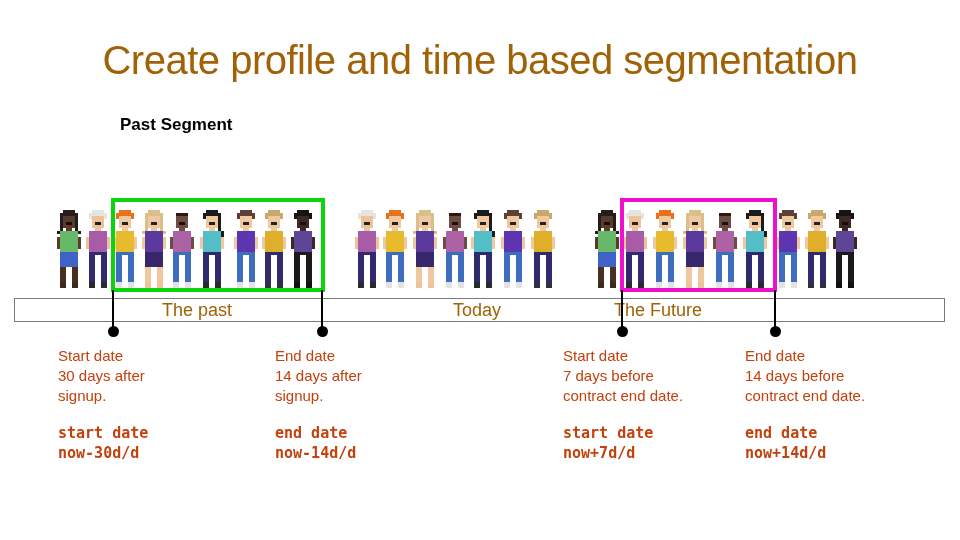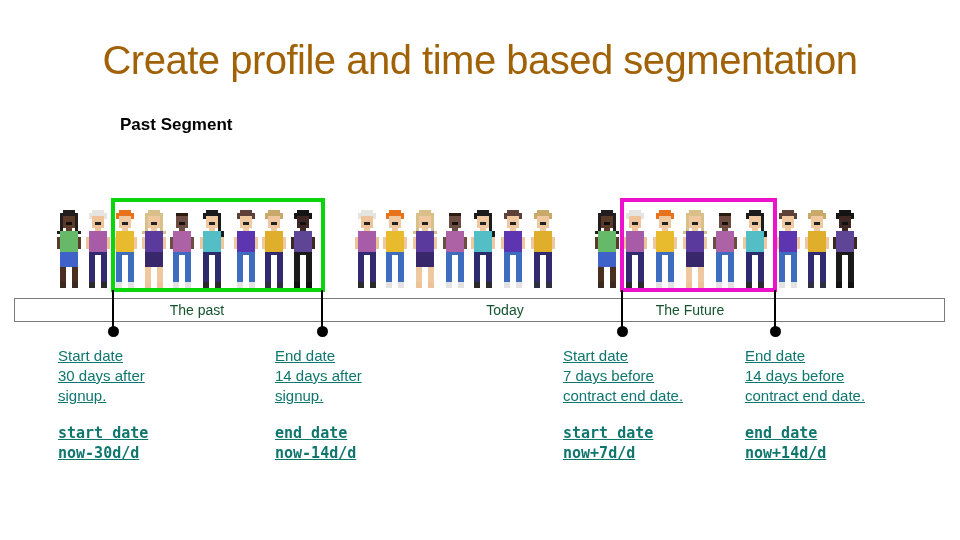--- a/index.html
+++ b/index.html
@@ -11,25 +11,25 @@
   #past-seg{left:120px;top:114px;}
   #future-seg{left:602px;top:112px;}
   .seg-heading{font-weight:bold;font-size:17px;}
   .seg-desc{white-space:pre-line;}
   #people-row{position:absolute;left:0;top:210px;width:960px;height:78px;}
   .box{position:absolute;top:198px;height:94px;box-sizing:border-box;border:4px solid #000;background:transparent;}
   #past-box{left:111px;width:214px;}
   #future-box{left:620px;width:157px;}
   .timeline{position:absolute;left:14px;top:298px;width:931px;height:24px;
             border:1px solid #7a7a7a;box-sizing:border-box;background:#fff;}
-  .tl-label{position:absolute;top:299px;height:22px;line-height:22px;font-size:14px;
-            transform:translateX(-50%);color:#14532d;white-space:nowrap;}
+  .tl-label{position:absolute;top:299px;height:22px;line-height:22px;font-size:18px;
+            transform:translateX(-50%);color:#a16207;white-space:nowrap;}
   .pin{position:absolute;top:290px;width:2px;height:40px;background:#000;}
   .pin-dot{position:absolute;top:326px;width:11px;height:11px;border-radius:50%;background:#000;}
-  .ann{position:absolute;top:346px;font-size:15px;line-height:20px;color:#0f766e;text-decoration:underline;}
+  .ann{position:absolute;top:346px;font-size:15px;line-height:20px;color:#c2410c;}
   .ann-text{white-space:pre-line;}
   .ann-code{white-space:pre;font-family:"DejaVu Sans Mono",monospace;font-weight:bold;
             font-size:15px;line-height:20px;margin-top:17px;}
   .person{position:absolute;top:0;}
 </style>
 </head>
 <body>
 
 <div class="canvas">
 
@@ -1357,22 +1357,22 @@
         <rect x="1" y="25" width="2" height="1" fill="#111111"></rect>
         <rect x="5" y="25" width="2" height="1" fill="#111111"></rect>
       </svg>
     </div>
 
   <div class="box" id="past-box" style="border-color: rgb(10, 212, 10);"></div>
   <div class="box" id="future-box" style="border-color: rgb(238, 17, 204);"></div>
 
   <div class="timeline"></div>
   <span class="tl-label" style="left:197px">The past</span>
-  <span class="tl-label" style="left:505px">Today</span>
-  <span class="tl-label" style="left:690px">The Future</span>
+  <span class="tl-label" style="left:477px">Today</span>
+  <span class="tl-label" style="left:658px">The Future</span>
 
   <div class="pin" style="left:112px"></div>
   <div class="pin-dot" style="left:108px"></div>
   <div class="pin" style="left:321px"></div>
   <div class="pin-dot" style="left:317px"></div>
   <div class="pin" style="left:621px"></div>
   <div class="pin-dot" style="left:617px"></div>
   <div class="pin" style="left:774px"></div>
   <div class="pin-dot" style="left:770px"></div>
 

